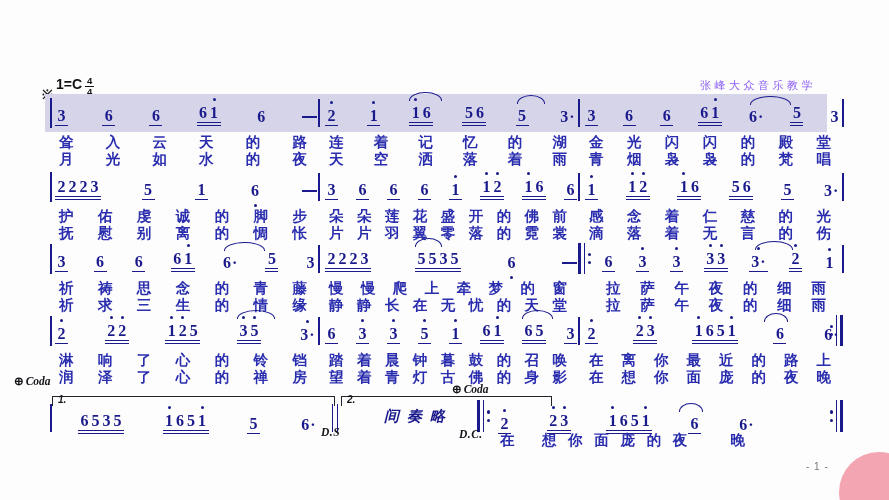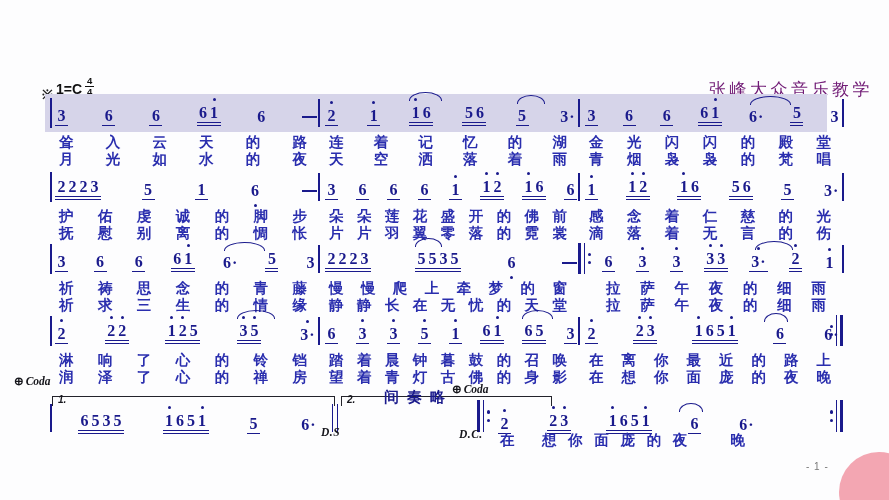--- a/index.html
+++ b/index.html
@@ -1,27 +1,27 @@
 <!DOCTYPE html>
 <html><head>
 <meta charset="utf-8">
 <style>
   html,body{margin:0;padding:0;background:#e8e8e8;}
   .page{position:relative;width:889px;height:500px;margin:0 auto;background:#fdfdfe;
         font-family:"Liberation Sans",sans-serif;overflow:hidden;
         --note:#1a1a8c;--lyric:#2a2eae;}
   .title{position:absolute;top:42px;left:0;right:0;text-align:center;
          font-weight:bold;font-size:19px;letter-spacing:2px;color:#0c0c12;}
-  .keysig{position:absolute;left:56px;top:76px;display:flex;align-items:flex-end;
+  .keysig{position:absolute;left:56px;top:76px;display:flex;align-items:flex-start;
           font-weight:bold;font-size:14px;color:#111;}
   .frac{display:inline-flex;flex-direction:column;align-items:center;font-size:9.5px;
         line-height:1.05;margin-left:3px;font-weight:bold;}
   .frac .ftop{border-bottom:1.2px solid #111;padding:0 2px;}
-  .credit{position:absolute;left:700px;top:78px;font-size:17px;letter-spacing:3.5px;
-          color:#701a75;margin-left:9px;}
+  .credit{position:absolute;left:700px;top:78px;font-size:11px;letter-spacing:3.5px;
+          color:#8b5cf6;}
   .segno{position:absolute;left:42px;top:85px;font-size:13px;color:#222;font-weight:bold;}
   .pagenum{position:absolute;left:806px;top:461px;font-size:10px;color:#777;letter-spacing:1px;}
   .pinkblob{position:absolute;right:-30px;bottom:-32px;width:80px;height:80px;
             border-radius:50%;background:#f3a6b2;}
   .sys{position:absolute;left:0;width:889px;height:72px;}
   .hlband{position:absolute;left:45px;top:-4px;width:782px;height:38px;background:#d6d4e9;}
   .bl{position:absolute;width:1.7px;background:var(--note);}
   .dbl{position:absolute;width:4px;border-left:1.7px solid var(--note);
        border-right:1.7px solid var(--note);}
   .nrow{position:absolute;height:28px;display:flex;justify-content:space-between;
@@ -693,21 +693,21 @@
           <div class="rbar thin"></div>
           <div class="rbar thick"></div>
         </div>
       </div>
     </div>
 
   <div class="vlabel" style="left:58px;top:394px;">1.</div>
   <div class="vlabel" style="left:347px;top:394px;">2.</div>
   <div class="mark" style="left:321px;top:426px;">D.S</div>
   <div class="mark" style="left:459px;top:428px;">D.C.</div>
-  <div class="interlude" style="left:384px;top:388px;">间奏略</div>
+  <div class="interlude" style="left:384px;top:407px;font-style:italic;">间奏略</div>
   <div class="coda" style="left:14px;top:374px;">
     <i>⊕</i><b>Coda</b>
   </div>
   <div class="coda" style="left:452px;top:382px;">
     <i>⊕</i><b>Coda</b>
   </div>
 
   <div class="pagenum">- 1 -</div>
   <div class="pinkblob"></div>
 </div>

